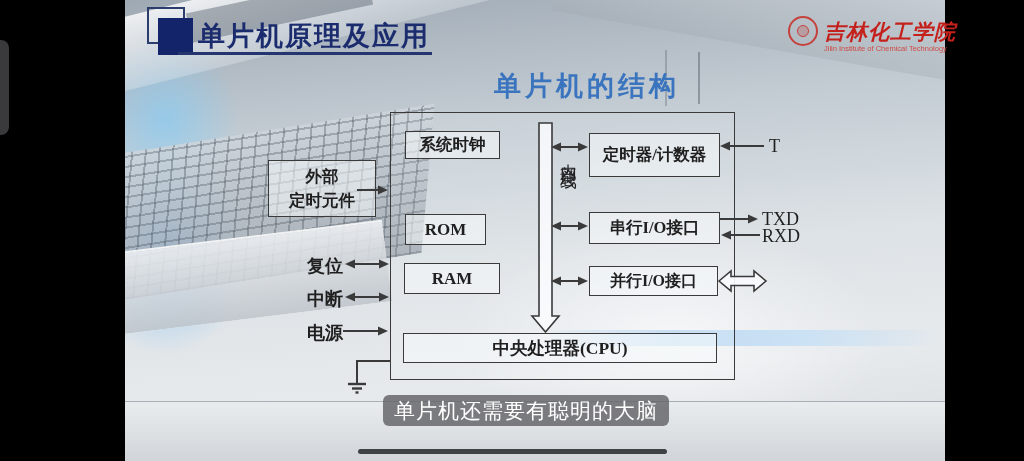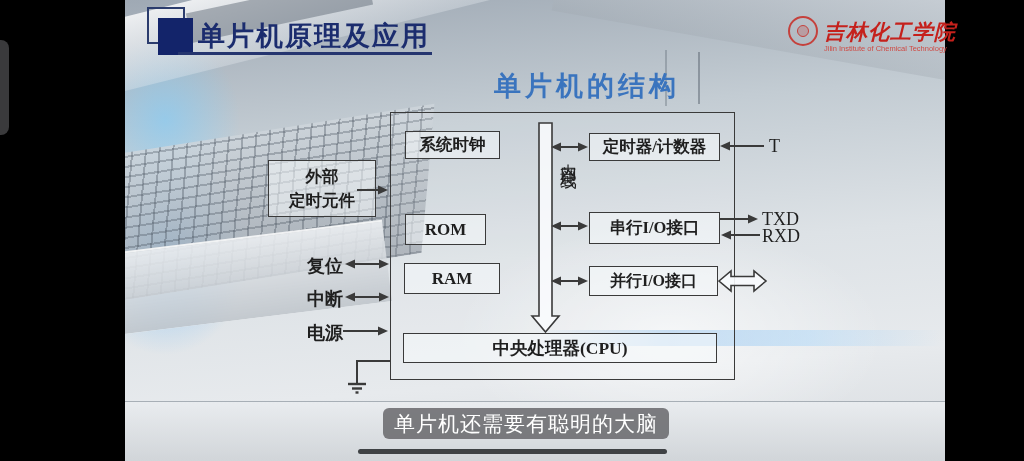--- a/index.html
+++ b/index.html
@@ -71,21 +71,21 @@
   .slide-title { position:absolute; left:420px; top:68px; width:260px; height:34px;
     text-align:right; font-family:"Liberation Serif", serif; font-weight:bold;
     font-size:27px; color:#3a74be; letter-spacing:4px; }
   .box { position:absolute; border:1.6px solid #3a3a3a;
     background:rgba(246,249,251,.55);
     display:flex; align-items:center; justify-content:center;
     font-family:"Liberation Serif", serif; color:#1f1f1f;font-weight:bold; }
   .outer { left:390px; top:112px; width:345px; height:268px;
     border:1.6px solid #3a3a3a; background:rgba(255,255,255,.10); position:absolute; }
   .b-sysclock { left:405px; top:131px; width:95px;  height:28px; font-size:16.5px; }
-  .b-timer    { left:589px; top:133px; width:131px; height:28px; font-size:16.5px; }
+  .b-timer    { left:589px; top:133px; width:131px; height:44px; font-size:16.5px; }
   .b-ext      { left:268px; top:160px; width:108px;  height:57px; font-size:16.5px;
                 flex-direction:column; line-height:1.4; }
   .b-rom      { left:405px; top:214px; width:81px;  height:31px; font-size:17px; }
   .b-serial   { left:589px; top:212px; width:131px; height:32px; font-size:16.5px; }
   .b-ram      { left:404px; top:263px; width:96px;  height:31px; font-size:17px; }
   .b-parallel { left:589px; top:266px; width:129px; height:30px; font-size:16px; }
   .b-cpu      { left:403px; top:333px; width:314px; height:30px; font-size:17.5px; }
   .bus-label { position:absolute; left:557px; top:150px; width:22px; height:82px;
     writing-mode:vertical-rl; text-orientation:upright;
     font-family:"Liberation Serif", serif; font-size:16.5px; color:#1f1f1f;
@@ -94,21 +94,21 @@
     color:#1f1f1f; white-space:nowrap; }
   .pin-t   { left:769px; top:136px; }
   .pin-txd { left:762px; top:209px;text-align:center; }
   .pin-rxd { left:762px; top:226px; }
   .pin-rst { left:307px; top:254px; font-weight:bold; }
   .pin-int { left:307px; top:287px; font-weight:bold; }
   .pin-pwr { left:307px; top:321px; font-weight:bold; }
   #connectors { position:absolute; left:0; top:0; pointer-events:none; }
 
   
-  .caption { position:absolute; left:383px; top:408px; width:286px; height:31px;
+  .caption { position:absolute; left:383px; top:395px; width:286px; height:31px;
     background:rgba(99,99,102,.82); border-radius:6px;
     display:flex; align-items:center; justify-content:center;
     color:#fff; font-size:21px; letter-spacing:1px; }
   .home-indicator { position:absolute; left:358px; top:449px; width:309px; height:5px;
     border-radius:3px; background:#3f4245; }
   .side-tab { position:absolute; left:-10px; top:40px; width:19px; height:95px;
     border-radius:8px; background:#3a3a3c; }
 </style>
 </head>
 <body>

